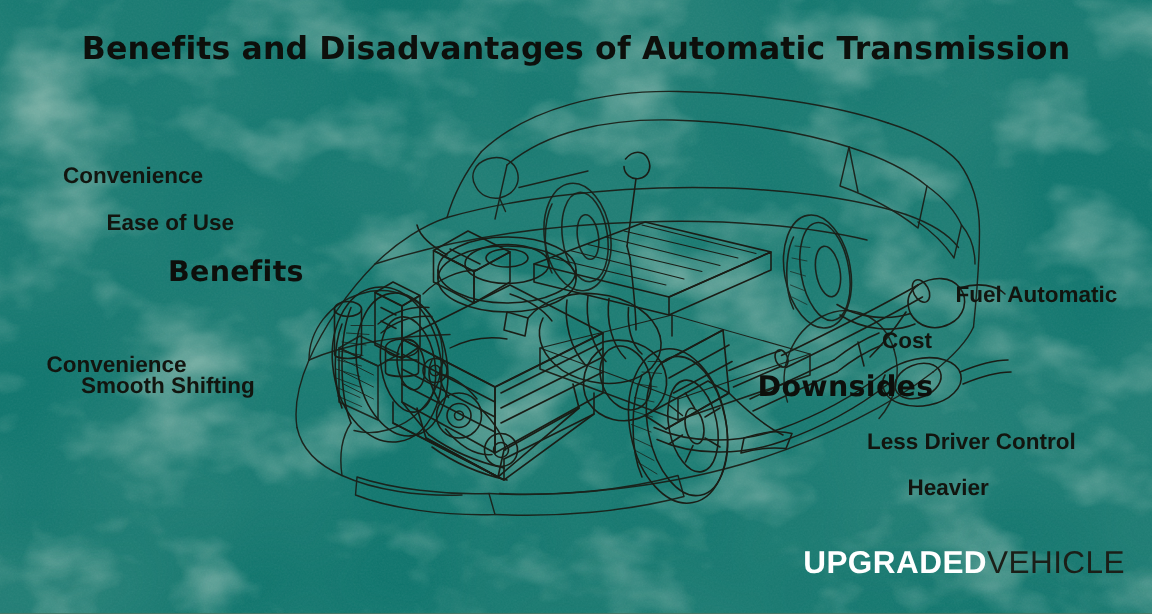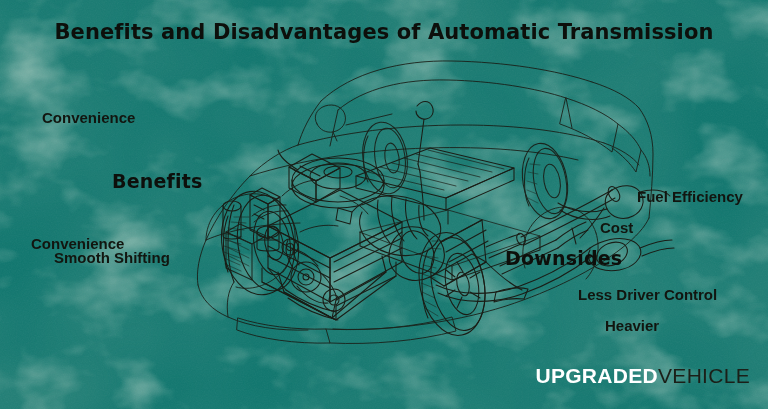--- a/index.html
+++ b/index.html
@@ -63,21 +63,21 @@
     letter-spacing: .2px;
   }
   
   #lbl-convenience     { left: 42px;  top: 110px; }
   #lbl-ease-of-use     { left: 71px;  top: 141px; }
   #hdg-benefits        { left: 112px; top: 172px; }
   #lbl-smooth-shifting { left: 54px;  top: 205px; margin-top: 45px; }
   #lbl-versatility     { left: 31px;  top: 236px; }
   
   #lbl-fuel-efficiency  { left: 637px; top: 189px; }
-  #lbl-cost             { left: 600px; top: 220px; }
+  #lbl-cost             { left: 588px; top: 220px; }
   #hdg-downsides        { left: 505px; top: 249px; }
   #lbl-less-driver-ctrl { left: 578px; top: 287px; }
   #lbl-heavier          { left: 605px; top: 318px; }
 
   
   .logo {
     position: absolute;
     right: 18px;
     top: 365px;
     font-size: 21px;
@@ -446,25 +446,26 @@
       <path d="M340 196 C352 200 362 206 368 214"></path>
       <path d="M300 232 C312 226 326 224 338 226"></path>
     </g>
 
   </svg>
   </div>
 
   <div class="title">Benefits and Disadvantages of Automatic Transmission</div>
 
   <div class="lbl" id="lbl-convenience">Convenience</div>
+  <div class="lbl" id="lbl-ease-of-use">Ease of Use</div>
   <div class="heading" id="hdg-benefits">Benefits</div>
   <div class="lbl" id="lbl-smooth-shifting">Smooth Shifting</div>
   <div class="lbl" id="lbl-versatility">Convenience</div>
 
-  <div class="lbl" id="lbl-fuel-efficiency">Fuel Efficiency</div>
+  <div class="lbl" id="lbl-fuel-efficiency">Fuel Automatic</div>
   <div class="lbl" id="lbl-cost">Cost</div>
   <div class="heading" id="hdg-downsides">Downsides</div>
   <div class="lbl" id="lbl-less-driver-ctrl">Less Driver Control</div>
   <div class="lbl" id="lbl-heavier">Heavier</div>
 
   <div class="logo"><span class="up">UPGRADED</span><span class="veh">VEHICLE</span></div>
 
 </div>
 
 </body></html>

